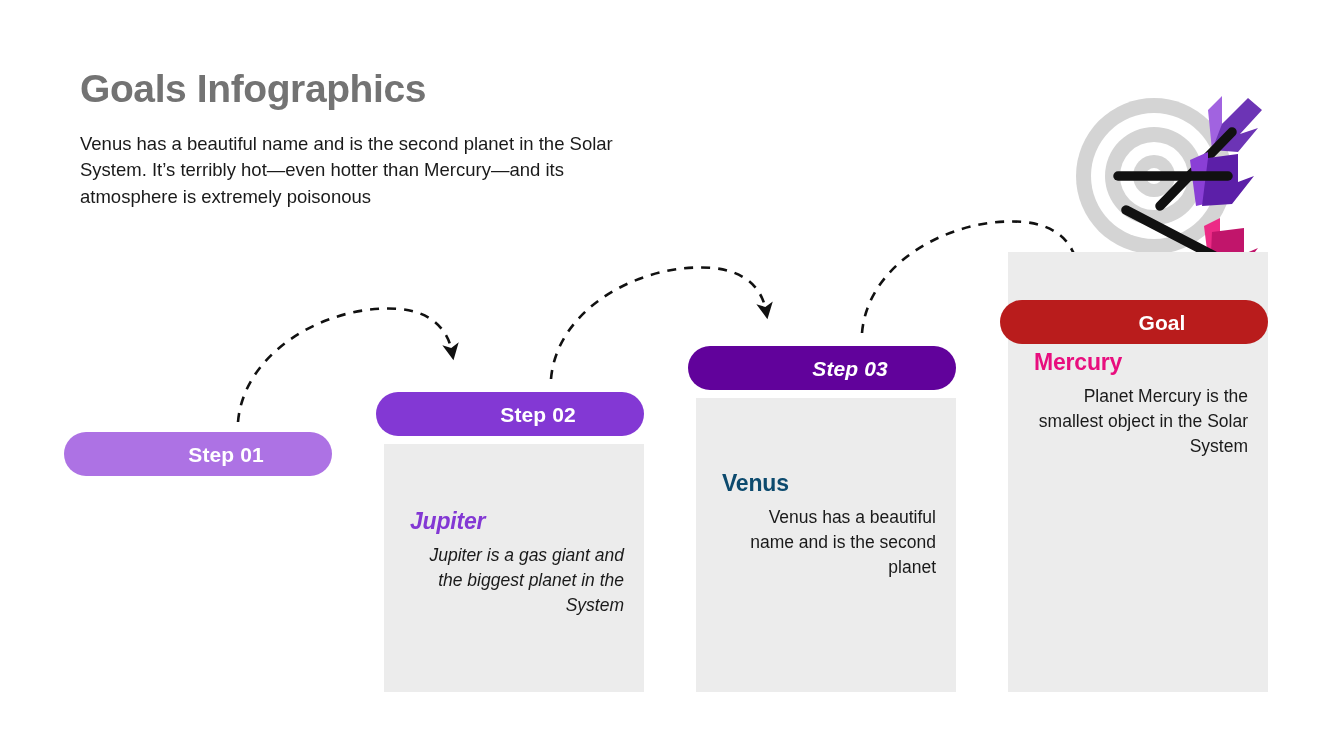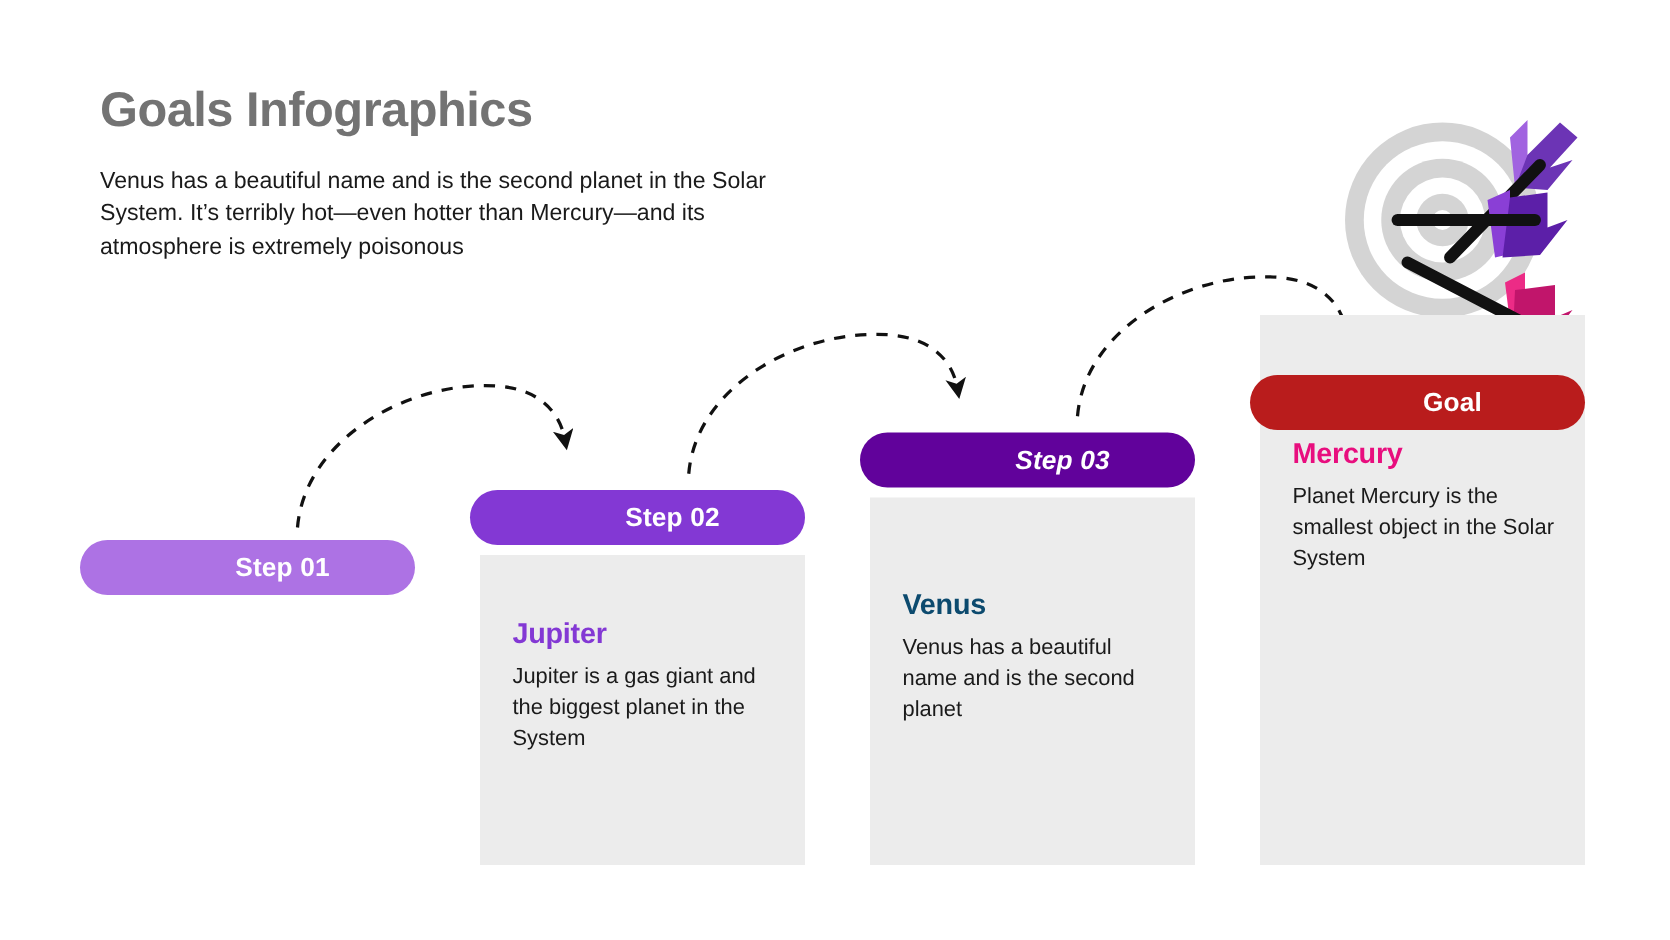--- a/index.html
+++ b/index.html
@@ -54,20 +54,21 @@
     font-size:23px;
     font-weight:bold;
     line-height:1.1;
     letter-spacing:-0.2px;
     margin-bottom:9px;
   }
   .planet-desc {
     font-size:17.5px;
     line-height:25px;
     color:#1a1a1a;
+    text-align:right;
   }
 
   .step-pill {
     position:absolute;
     left:0;
     width:268px;
     height:44px;
     border-radius:22px;
     display:flex;
     align-items:center;
@@ -150,21 +151,21 @@
   <div class="steps">
 
     <div class="step" style="left:64px; height:260px; width:276px;">
       <div class="step-pill" style="background:#ad72e4; bottom:216px;justify-content:center;">
         <span>Step 01</span>
       </div>
     </div>
 
     <div class="step" style="left:376px; height:300px; width:276px;">
       <div class="step-card" style="height:248px;">
-        <div class="step-card-inner" style="top:50px;">
+        <div class="step-card-inner" style="top:65px;font-style:italic;">
           <div class="planet-name" style="color:#8338d4;">Jupiter</div>
           <div class="planet-desc">Jupiter is a gas giant and the biggest planet in the System</div>
         </div>
       </div>
       <div class="step-pill" style="background:#8338d4; bottom:256px;">
         <span>Step 02</span>
       </div>
     </div>
 
     <div class="step" style="left:688px; height:346px; width:276px;">

